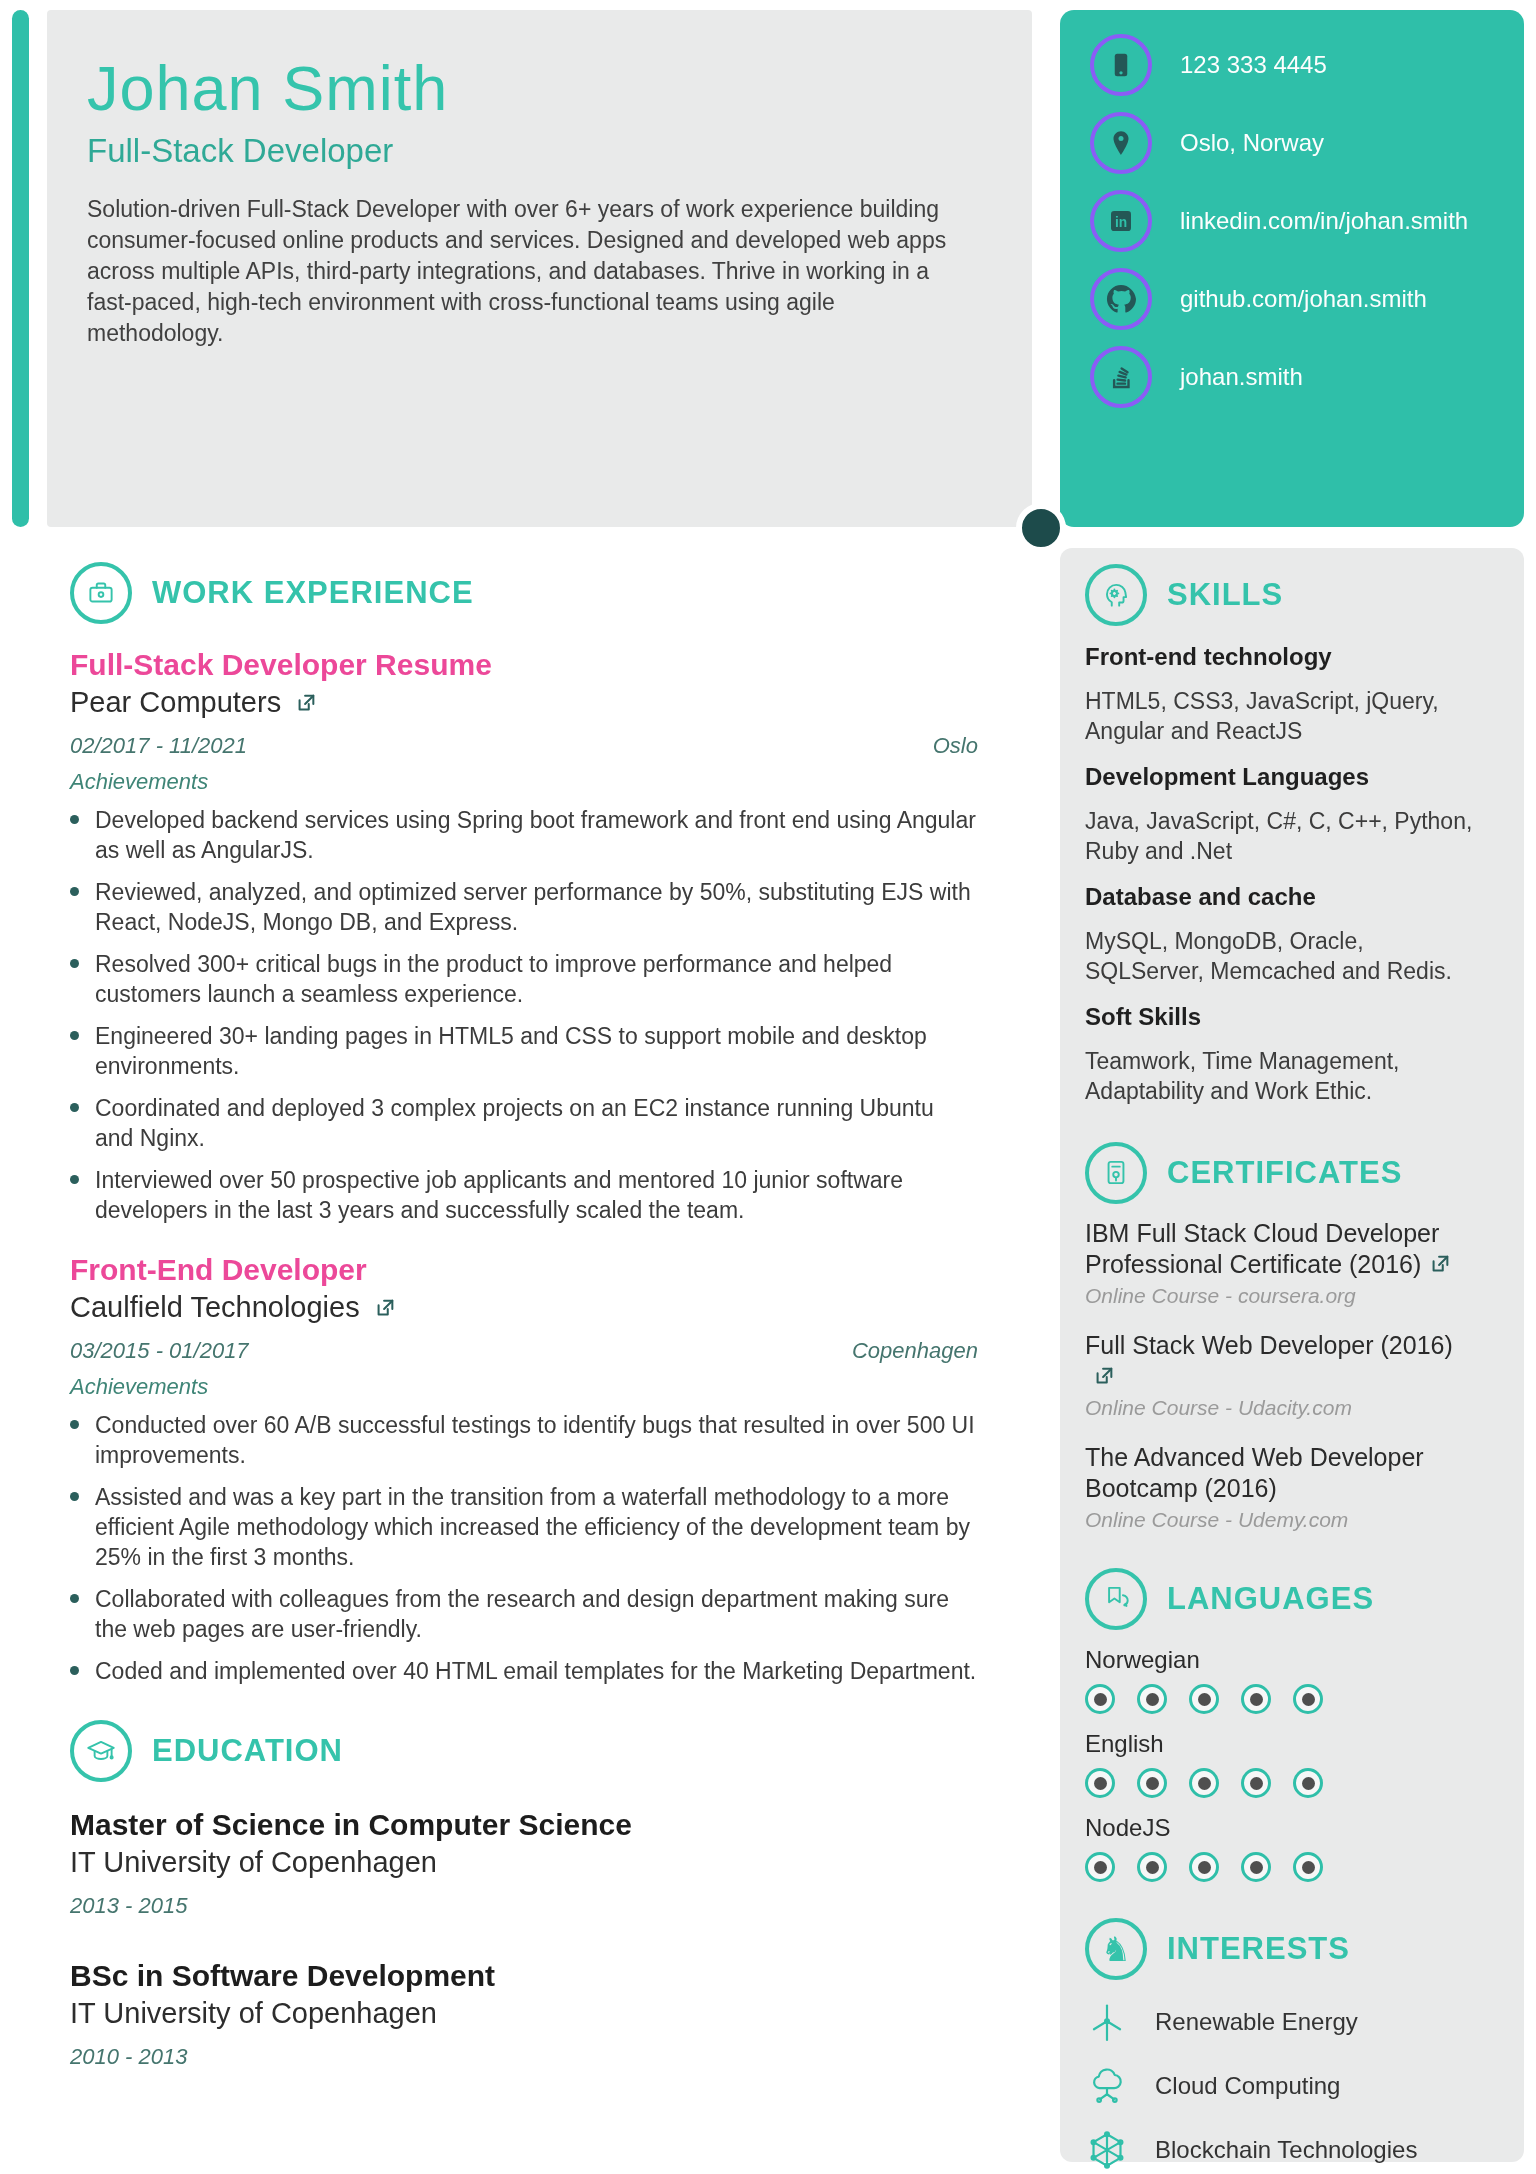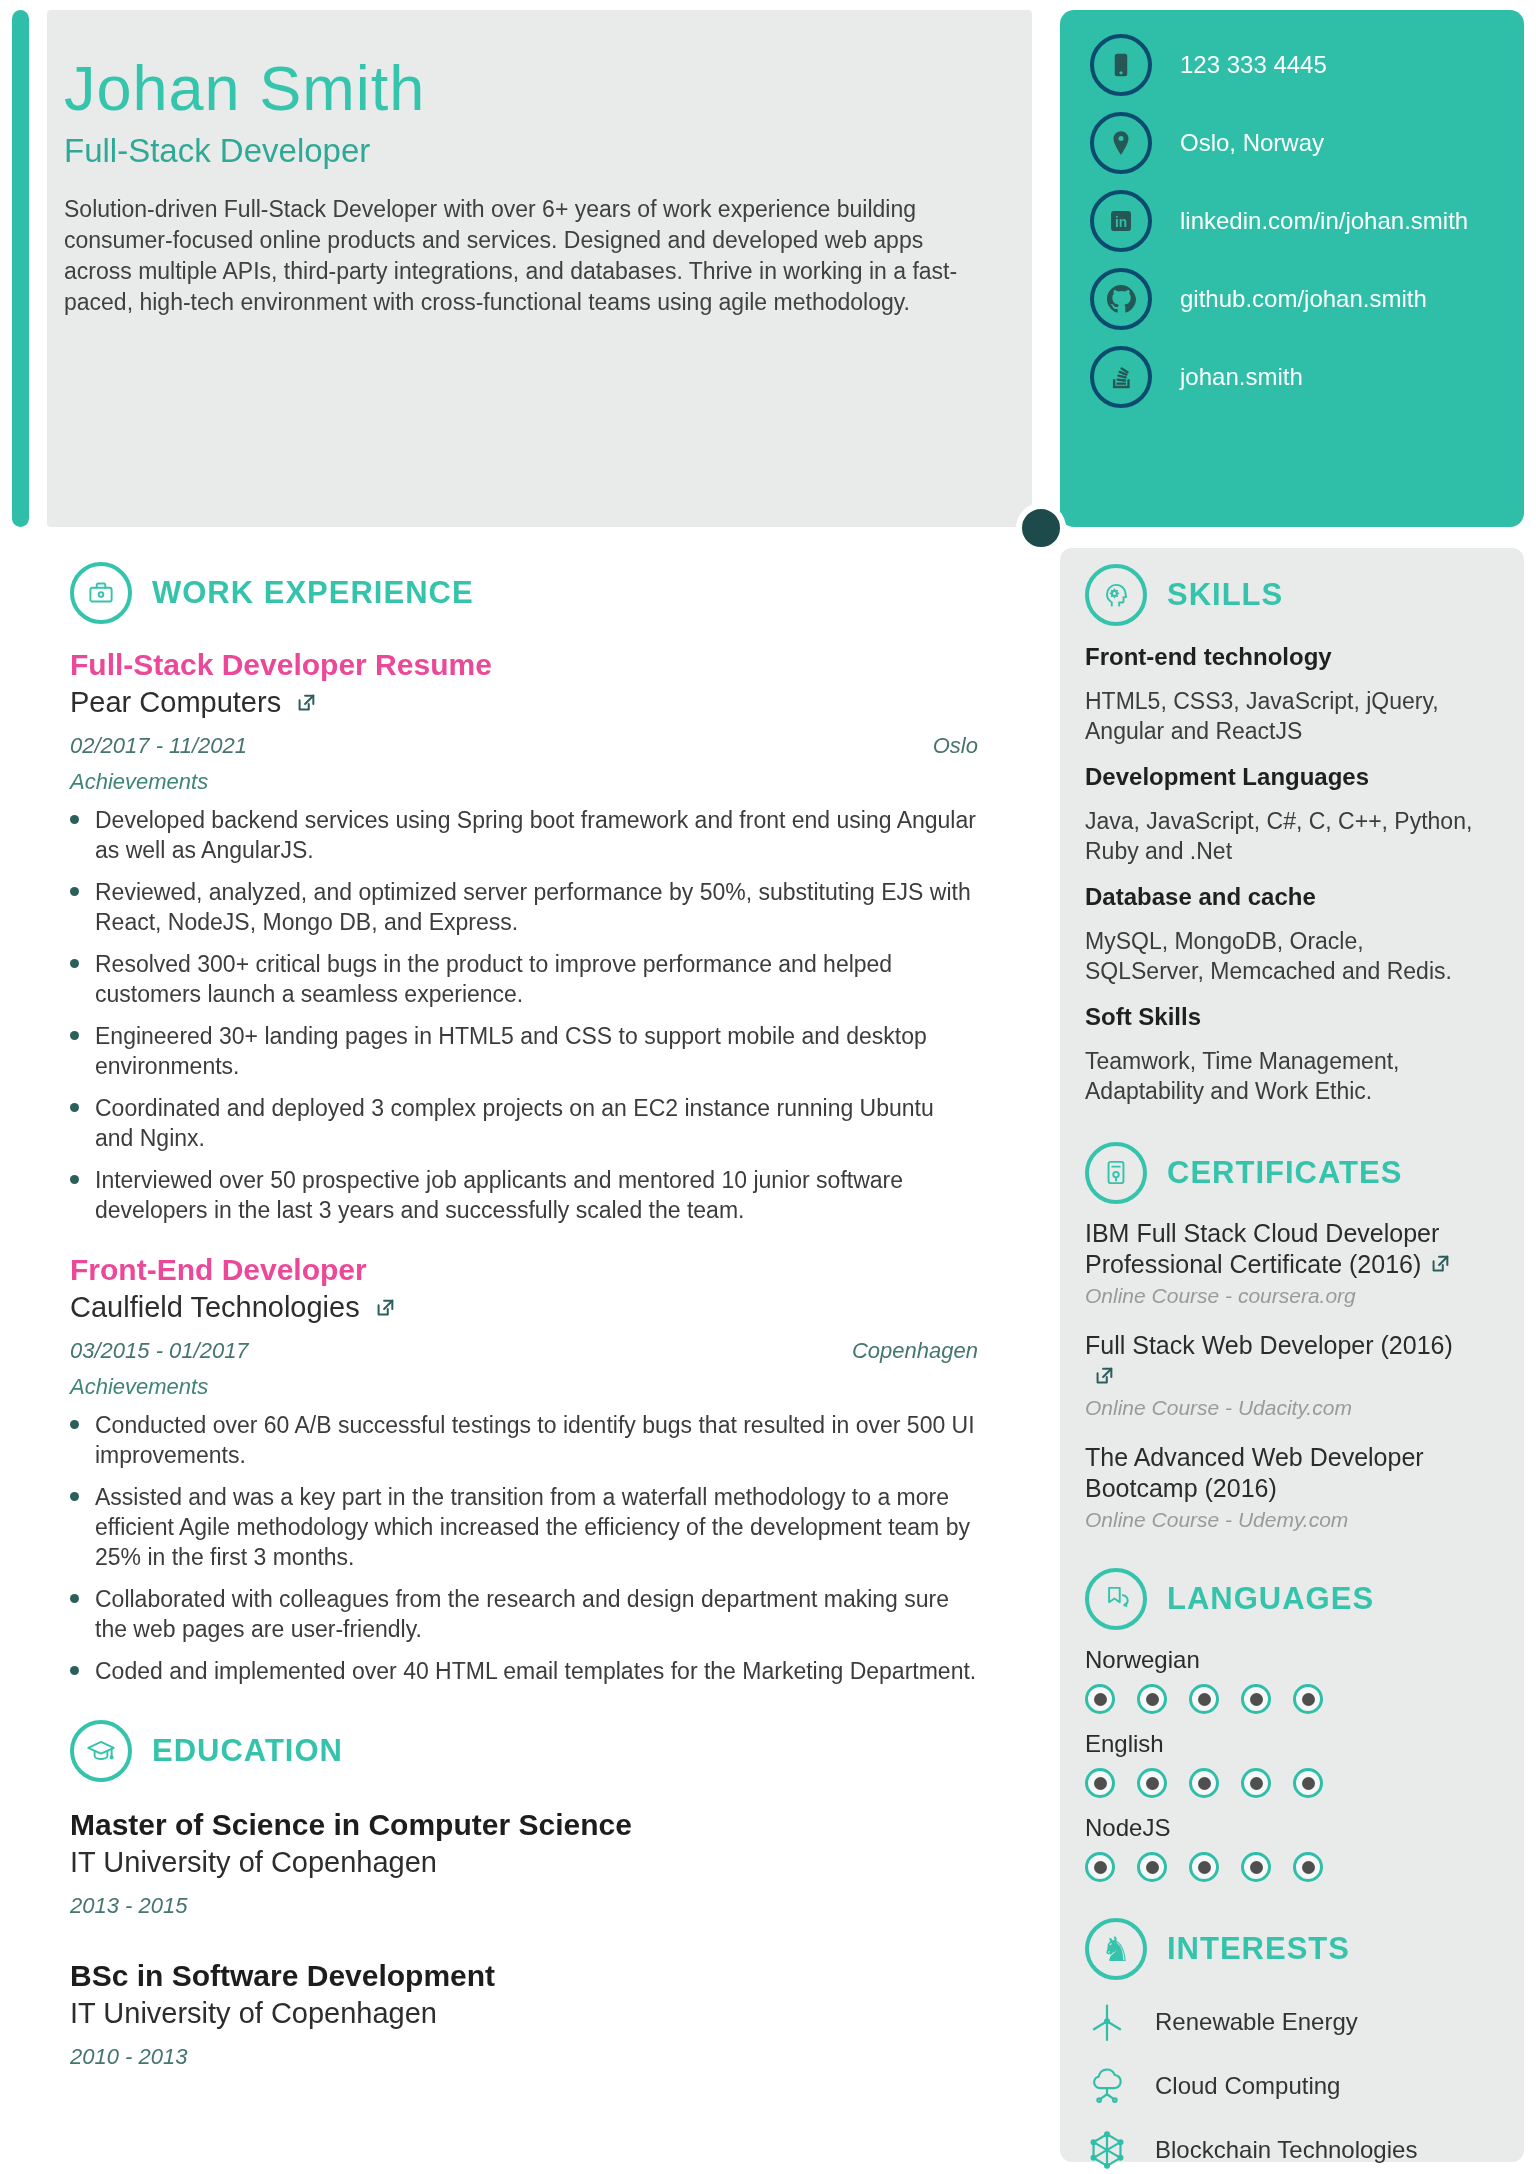--- a/index.html
+++ b/index.html
@@ -4,32 +4,32 @@
 <style>
   html,body{margin:0;padding:0;background:#fff;}
   .page{position:relative;width:1536px;height:2174px;background:#ffffff;
         font-family:"Liberation Sans",sans-serif;color:#3d3d3d;overflow:hidden;}
 
   
   .accent-bar{position:absolute;left:12px;top:10px;width:17px;height:517px;
               background:#2fbfa9;border-radius:10px;}
   .header-card{position:absolute;left:47px;top:10px;width:985px;height:517px;
                background:#e9eaea;border-radius:4px;box-sizing:border-box;
-               padding:44px 60px 0 17px;}
+               padding:44px 60px 0 40px;}
   .name{font-size:63px;font-weight:300;color:#35c4ac;letter-spacing:1px;line-height:1.08;}
   .job-headline{font-size:33px;color:#2fa996;margin-top:10px;}
   .summary{font-size:23px;line-height:31px;color:#404040;margin-top:24px;max-width:920px;}
 
   
   .contact-card{position:absolute;left:1060px;top:10px;width:464px;height:517px;
                 background:#2fbfa9;border-radius:14px;box-sizing:border-box;
                 padding:24px 20px 0 30px;display:flex;flex-direction:column;gap:16px;}
   .contact-row{display:flex;align-items:center;gap:28px;color:#fff;}
   .c-ic{flex:0 0 62px;width:62px;height:62px;border-radius:50%;
-        border:4px solid #0c4a6e;box-sizing:border-box;color:#245756;
+        border:4px solid #8b5cf6;box-sizing:border-box;color:#245756;
         display:flex;align-items:center;justify-content:center;}
   .c-ic svg{width:30px;height:30px;display:block;}
   .contact-text{font-size:24px;color:#fdfefe;}
 
   .junction-dot{position:absolute;left:1016px;top:503px;width:38px;height:38px;
                 border-radius:50%;background:#1d4b4b;border:6px solid #ffffff;}
 
   
   .sec-head{display:flex;align-items:center;gap:20px;}
   .sec-ic{flex:0 0 62px;width:62px;height:62px;border-radius:50%;

